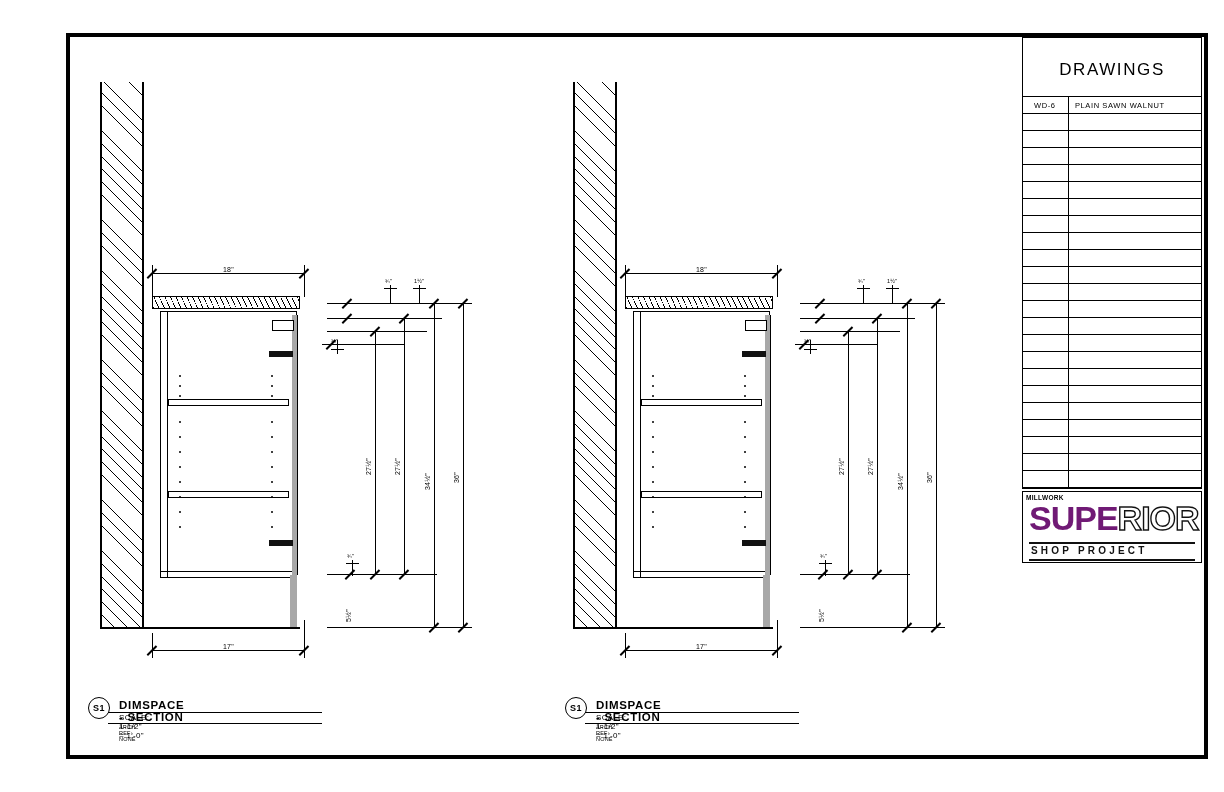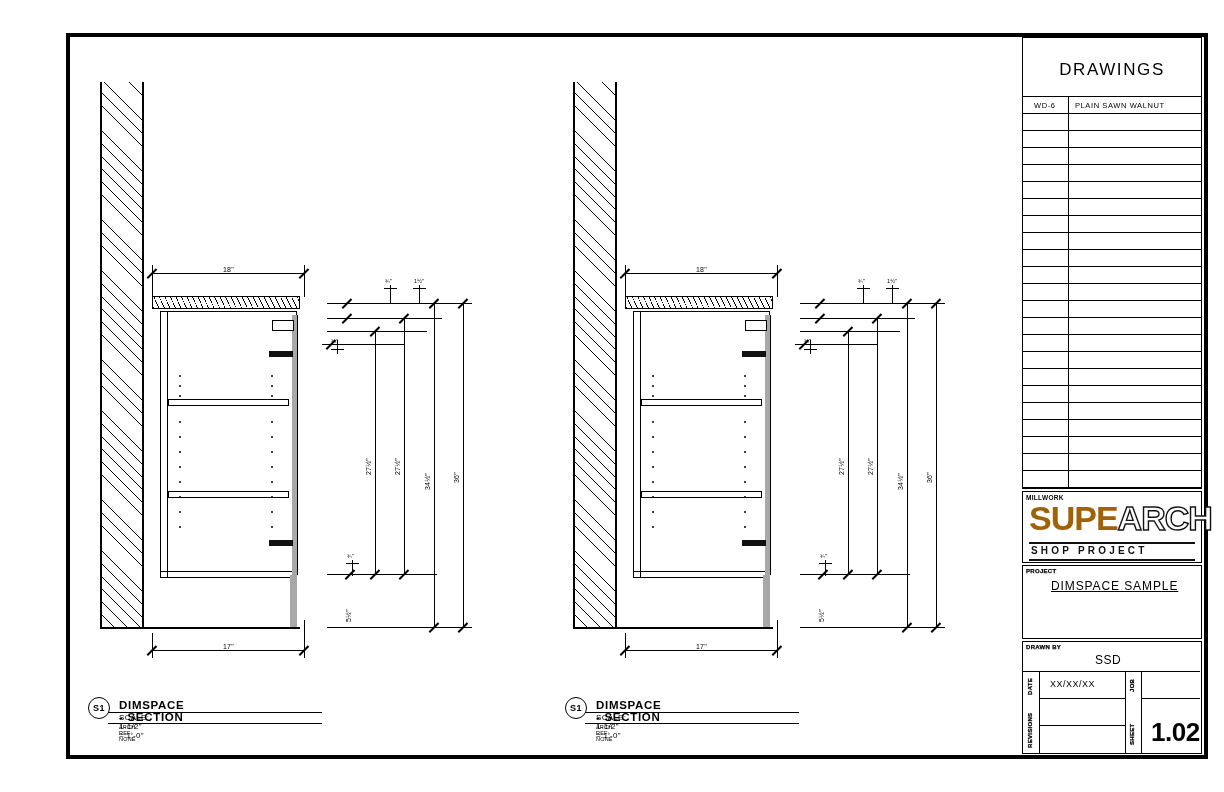--- a/index.html
+++ b/index.html
@@ -57,21 +57,21 @@
 
   .blabel{position:absolute;font-size:6px;font-weight:bold;letter-spacing:.3px;
     -webkit-text-stroke:.25px #000;}
   .vlabel{position:absolute;font-size:6px;font-weight:bold;letter-spacing:.3px;
     transform:rotate(-90deg);transform-origin:left top;-webkit-text-stroke:.25px #000;}
 
   .logo-box{position:absolute;box-sizing:border-box;}
   .logo-mill{position:absolute;font-size:6.5px;font-weight:bold;letter-spacing:.3px;}
   .logo-main{position:absolute;font-size:34px;font-weight:bold;letter-spacing:-1px;
     font-family:"Liberation Sans",sans-serif;}
-  .logo-main .solid{color:#a16207;}
+  .logo-main .solid{color:#701a75;}
   .logo-main .hollow{color:#fff;-webkit-text-stroke:1.4px #111;}
   .logo-sub{position:absolute;font-size:10px;font-weight:bold;letter-spacing:3.2px;color:#111;}
   .logo-bar{position:absolute;background:#111;}
 
   .proj-name{position:absolute;font-size:12px;letter-spacing:.9px;text-decoration:underline;}
   .drawn-name{position:absolute;font-size:12px;letter-spacing:.5px;}
   .date-val{position:absolute;font-size:9px;letter-spacing:.5px;}
   .sheet-num{position:absolute;font-size:26px;font-weight:bold;letter-spacing:-.5px;}
 </style>
 </head>
@@ -435,49 +435,23 @@
             <div class="mcell-l" style="left: 0px; top: 0px; width: 46px; height: 17px;"></div>
             <div class="mtxt" style="left: 11px; top: 4px;"></div>
             <div class="mtxt" style="left: 52px; top: 4px;"></div>
           </div>
         </div>
     </div>
 
     <div class="tbbox logo-box" style="left:4px;top:458px;width:180px;height:72px;">
       <div class="logo-mill" style="left:3px;top:2px;">MILLWORK</div>
       <div class="logo-main" style="left:6px;top:7px;">
-        <span class="solid">SUPE</span><span class="hollow">ARCH</span>
+        <span class="solid">SUPE</span><span class="hollow">RIOR</span>
       </div>
       <div class="logo-bar" style="left:6px;top:50px;width:166px;height:2px;"></div>
       <div class="logo-sub" style="left:8px;top:53px;">SHOP PROJECT</div>
       <div class="logo-bar" style="left:6px;top:67px;width:166px;height:2px;"></div>
     </div>
 
-    <div class="tbbox" style="left:4px;top:532px;width:180px;height:74px;">
-      <div class="blabel" style="left:3px;top:2px;">PROJECT</div>
-      <div class="proj-name" style="left:28px;top:13px;">DIMSPACE SAMPLE</div>
-    </div>
-
-    <div class="tbbox" style="left:4px;top:608px;width:180px;height:113px;">
-      <div class="blabel" style="left:3px;top:2px;">DRAWN BY</div>
-      <div class="drawn-name" style="left:72px;top:11px;">SSD</div>
-
-      <div class="ln hl" style="left:0;top:29px;width:177px;height:1.4px;"></div>
-
-      <div class="ln vl" style="left:16px;top:30px;height:81px;width:1.4px;"></div>
-      <div class="vlabel" style="left:4px;top:53px;">DATE</div>
-      <div class="date-val" style="left:27px;top:37px;">XX/XX/XX</div>
-      <div class="ln hl" style="left:17px;top:56px;width:85px;height:1.2px;"></div>
-
-      <div class="ln vl" style="left:102px;top:30px;height:81px;width:1.4px;"></div>
-      <div class="ln vl" style="left:118px;top:30px;height:81px;width:1.2px;"></div>
-      <div class="vlabel" style="left:106px;top:50px;">JOB</div>
-      <div class="ln hl" style="left:119px;top:56px;width:58px;height:1.2px;"></div>
-
-      <div class="vlabel" style="left:4px;top:106px;">REVISIONS</div>
-      <div class="ln hl" style="left:17px;top:83px;width:85px;height:1.2px;"></div>
-
-      <div class="vlabel" style="left:106px;top:103px;">SHEET</div>
-      <div class="sheet-num" style="left:128px;top:75px;">1.02</div>
-    </div>
+
 
   </div>
 </div>
 
 </body></html>

